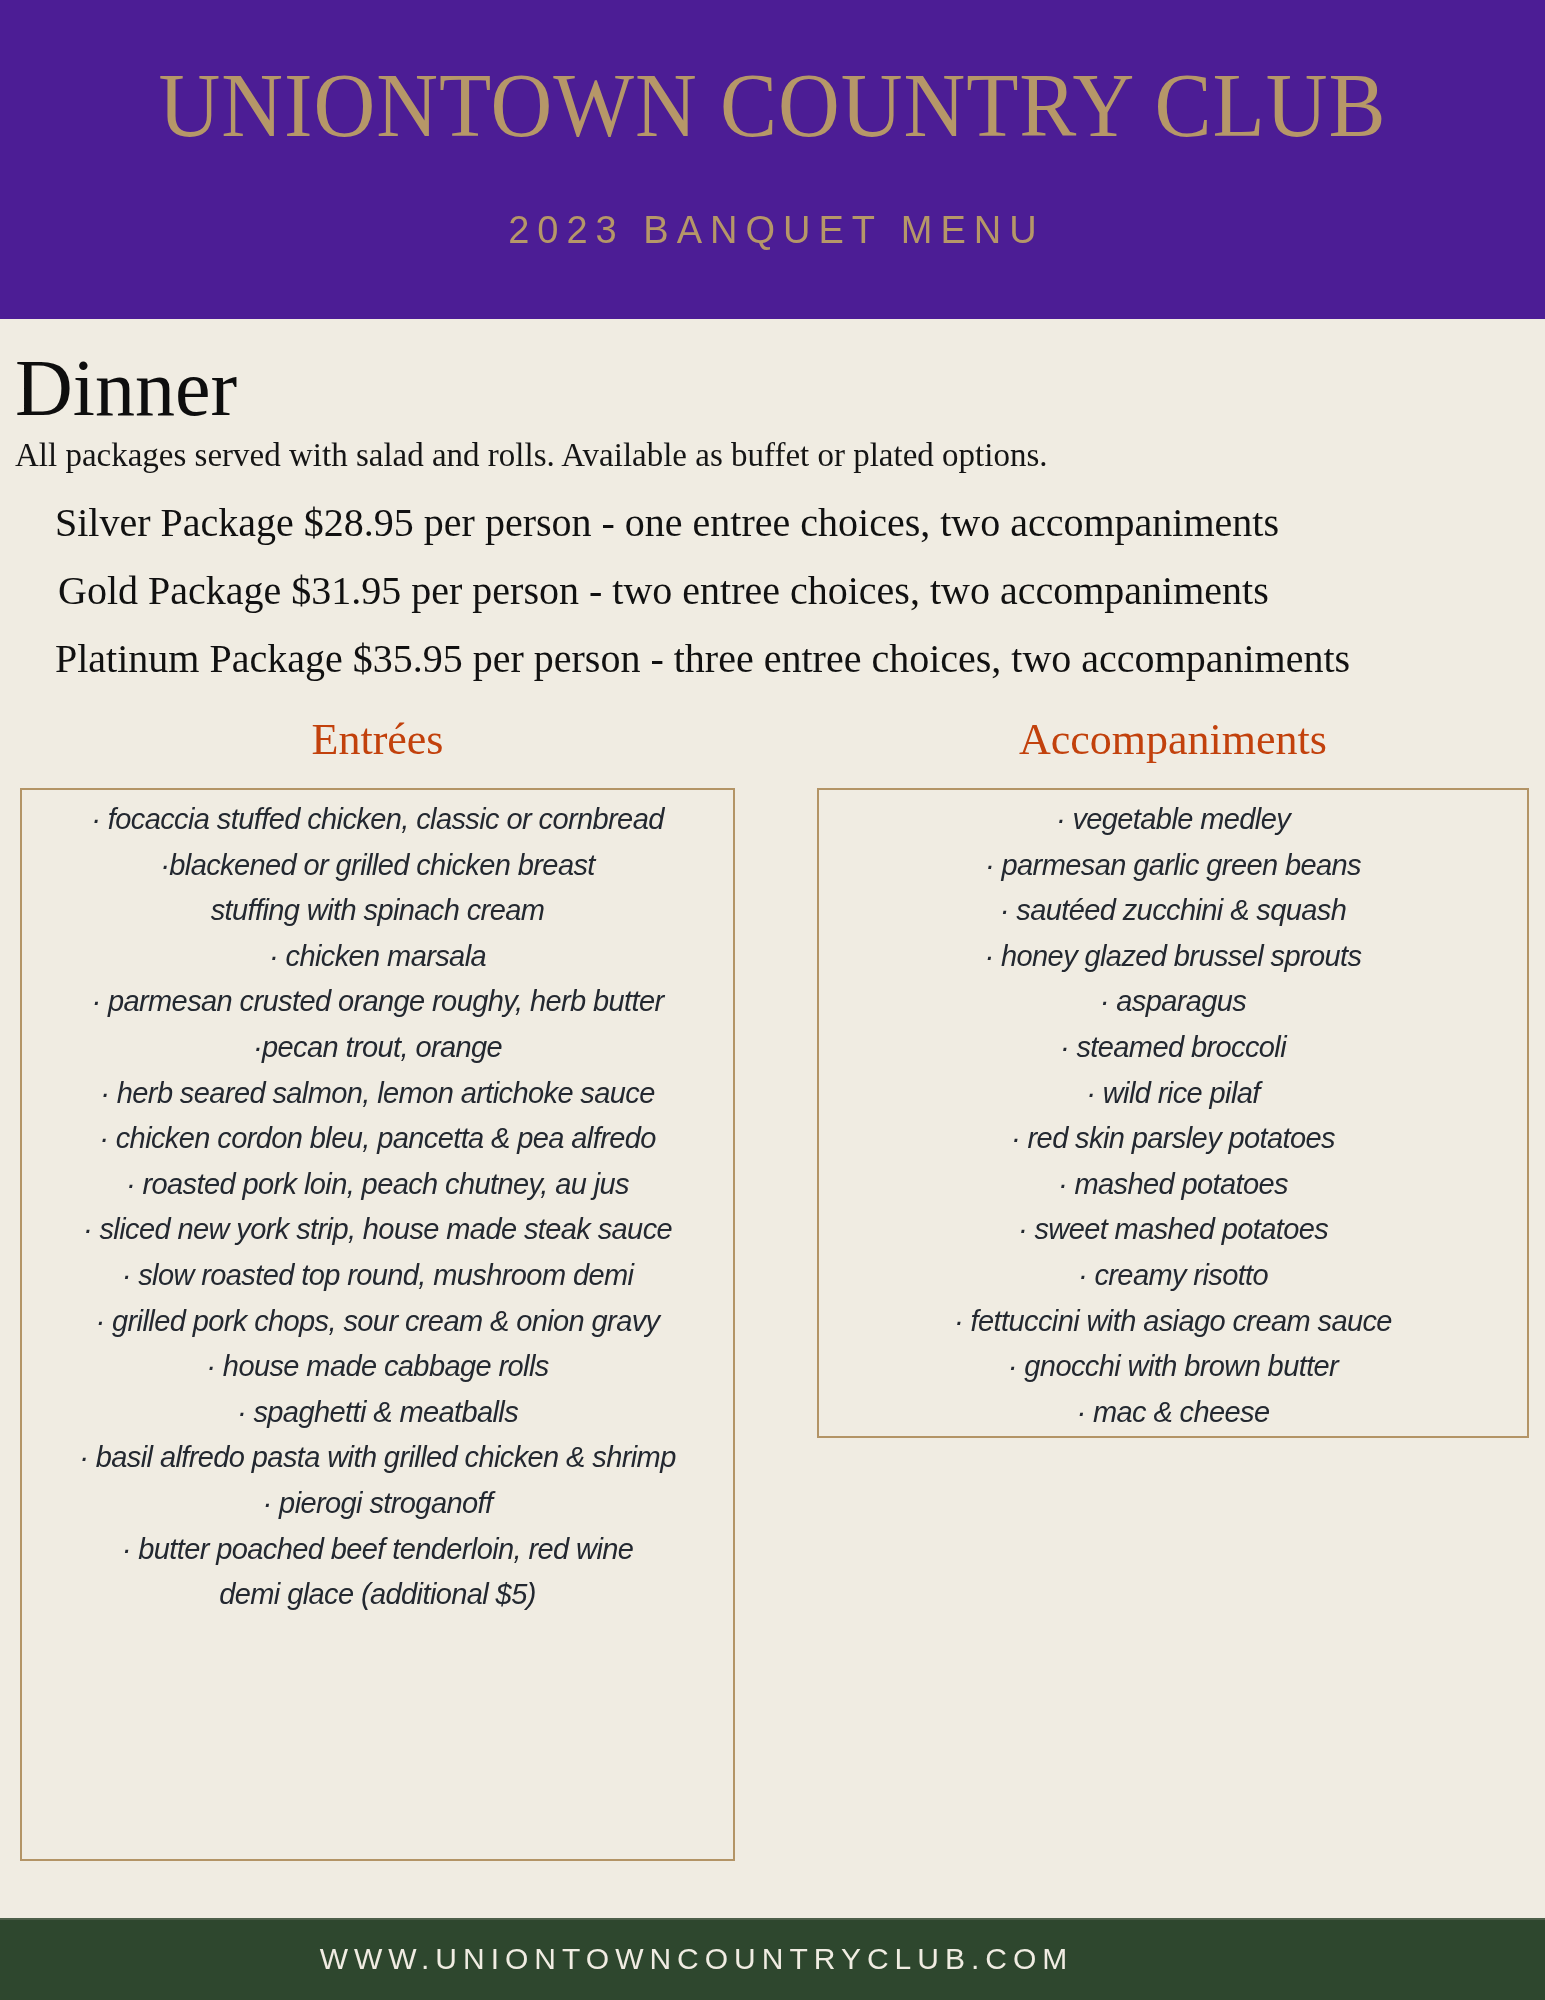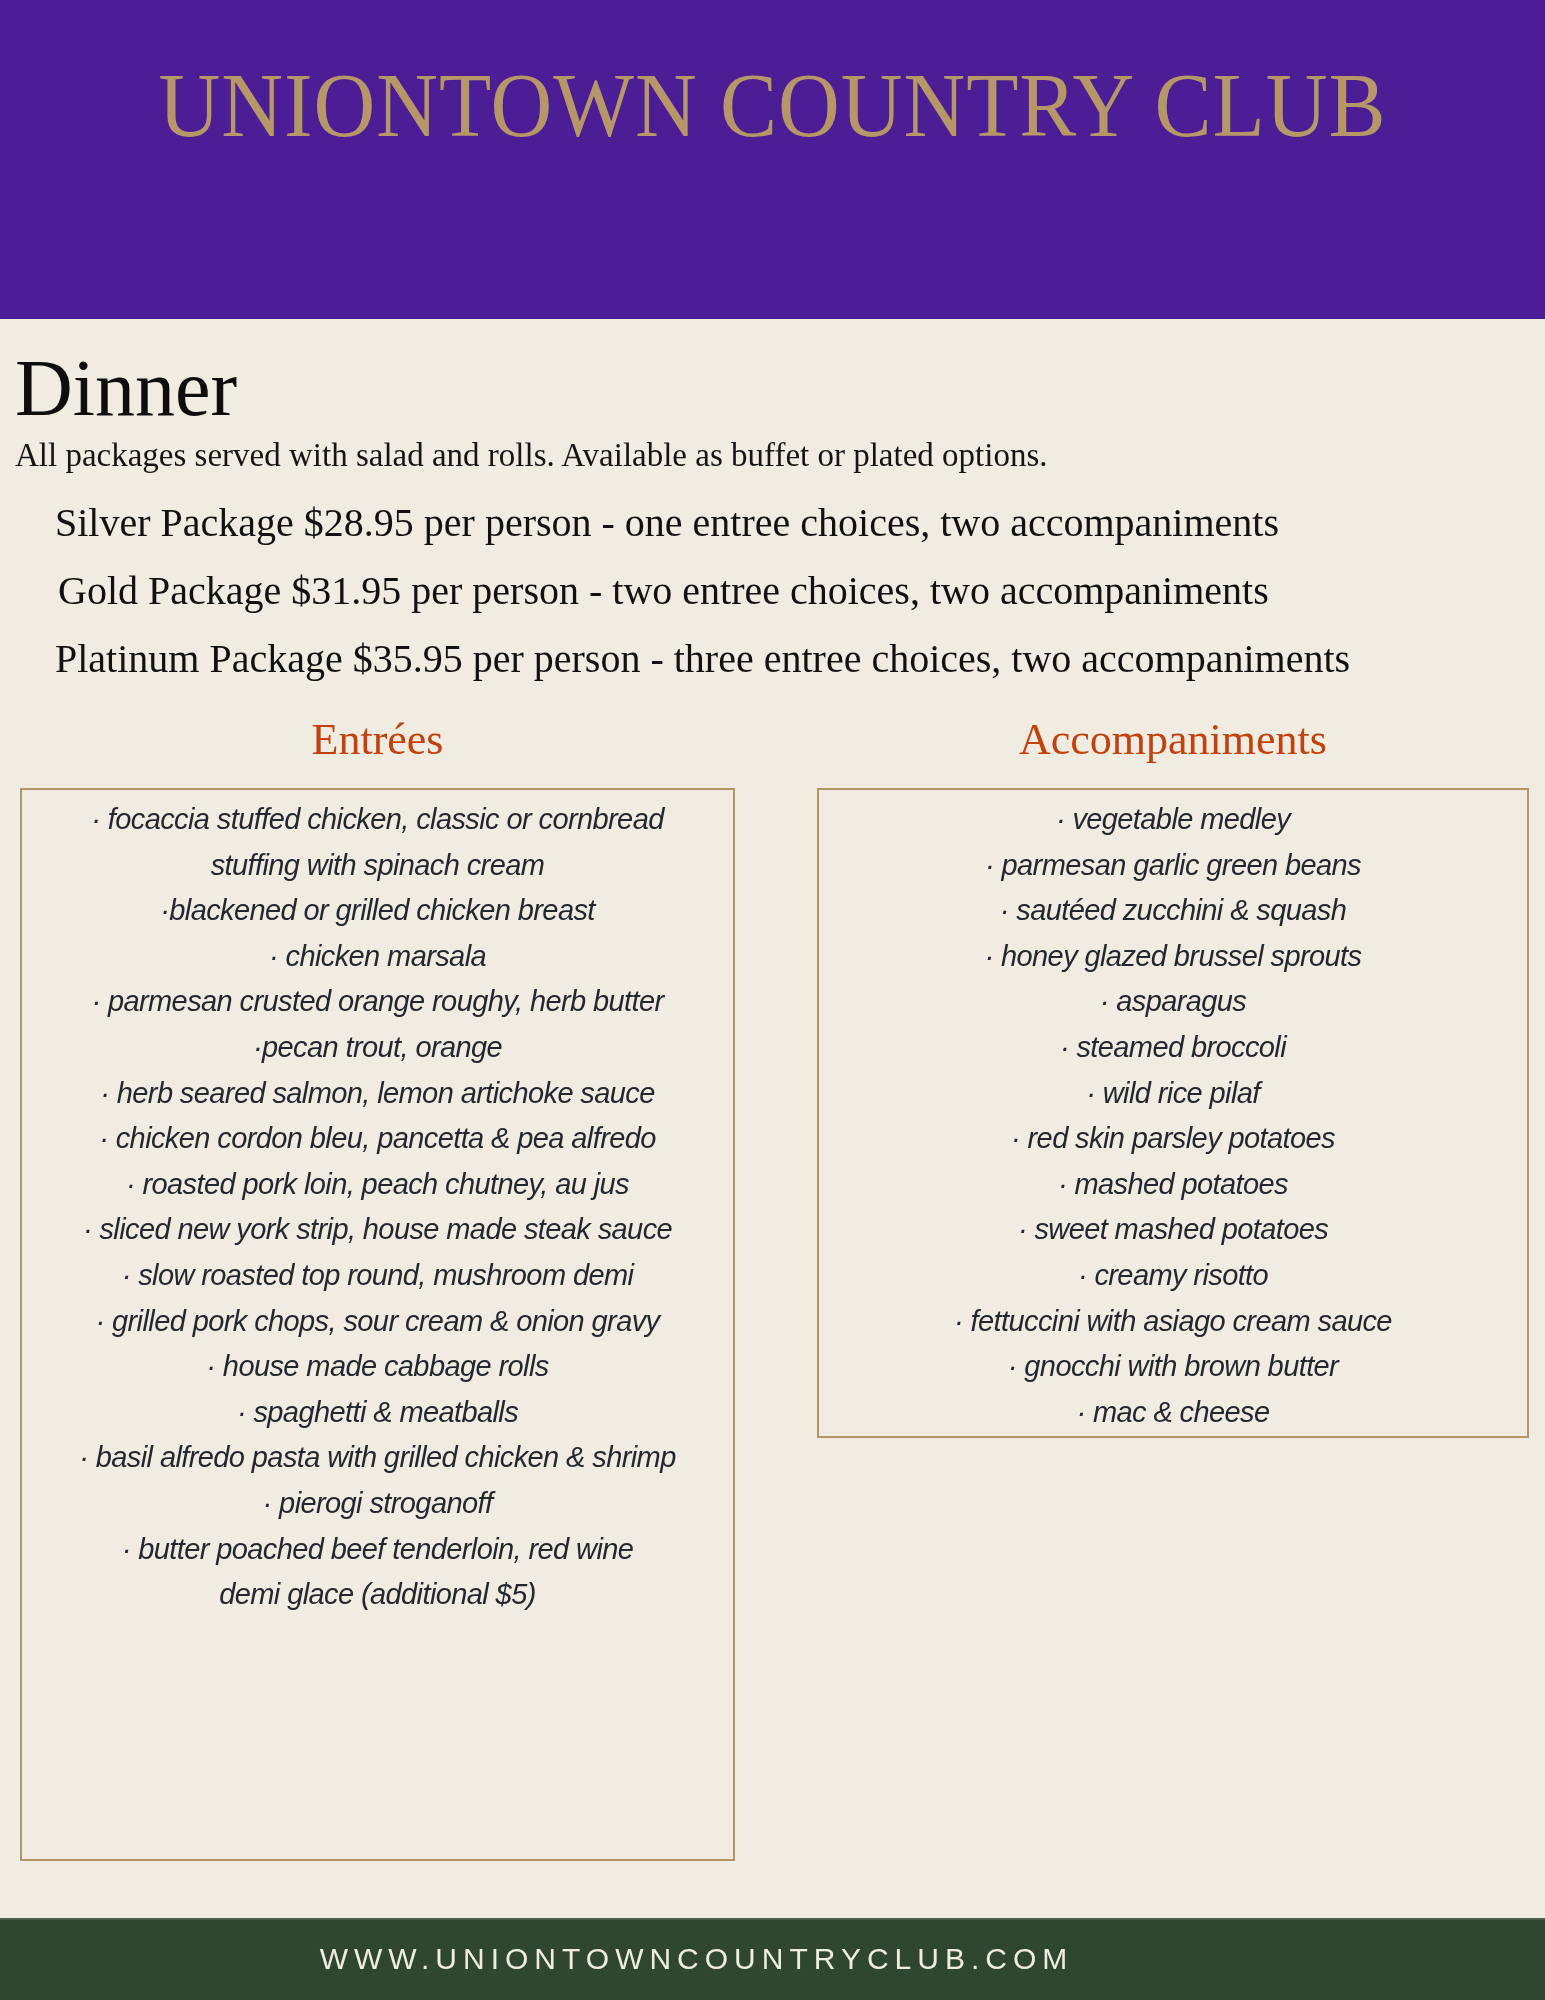--- a/index.html
+++ b/index.html
@@ -124,36 +124,37 @@
       color: #f0ece2;
       padding-left: 12px;
       text-decoration: none;
     }
   </style>
 </head>
 <body>
 
 <div class="header">
   <div class="club-title">UNIONTOWN COUNTRY CLUB</div>
+  <div class="menu-subtitle">2023 BANQUET MENU</div>
 </div>
 
 <div class="section-title">Dinner</div>
 <div class="section-note">All packages served with salad and rolls. Available as buffet or plated options.</div>
 
 <div class="package p0">Silver Package $28.95 per person - one entree choices, two accompaniments</div>
 <div class="package p1">Gold Package $31.95 per person - two entree choices, two accompaniments</div>
 <div class="package p2">Platinum Package $35.95 per person - three entree choices, two accompaniments</div>
 
 <div class="col-heading left">Entrées</div>
 <div class="col-heading right">Accompaniments</div>
 
 <div class="box left">
   <span class="item">· focaccia stuffed chicken, classic or cornbread</span>
+  <span class="item">·blackened or grilled chicken breast</span>
   <span class="item">stuffing with spinach cream</span>
-  <span class="item">·blackened or grilled chicken breast</span>
   <span class="item">· chicken marsala</span>
   <span class="item">· parmesan crusted orange roughy, herb butter</span>
   <span class="item">·pecan trout, orange</span>
   <span class="item">· herb seared salmon, lemon artichoke sauce</span>
   <span class="item">· chicken cordon bleu, pancetta &amp; pea alfredo</span>
   <span class="item">· roasted pork loin, peach chutney, au jus</span>
   <span class="item">· sliced new york strip, house made steak sauce</span>
   <span class="item">· slow roasted top round, mushroom demi</span>
   <span class="item">· grilled pork chops, sour cream &amp; onion gravy</span>
   <span class="item">· house made cabbage rolls</span>

